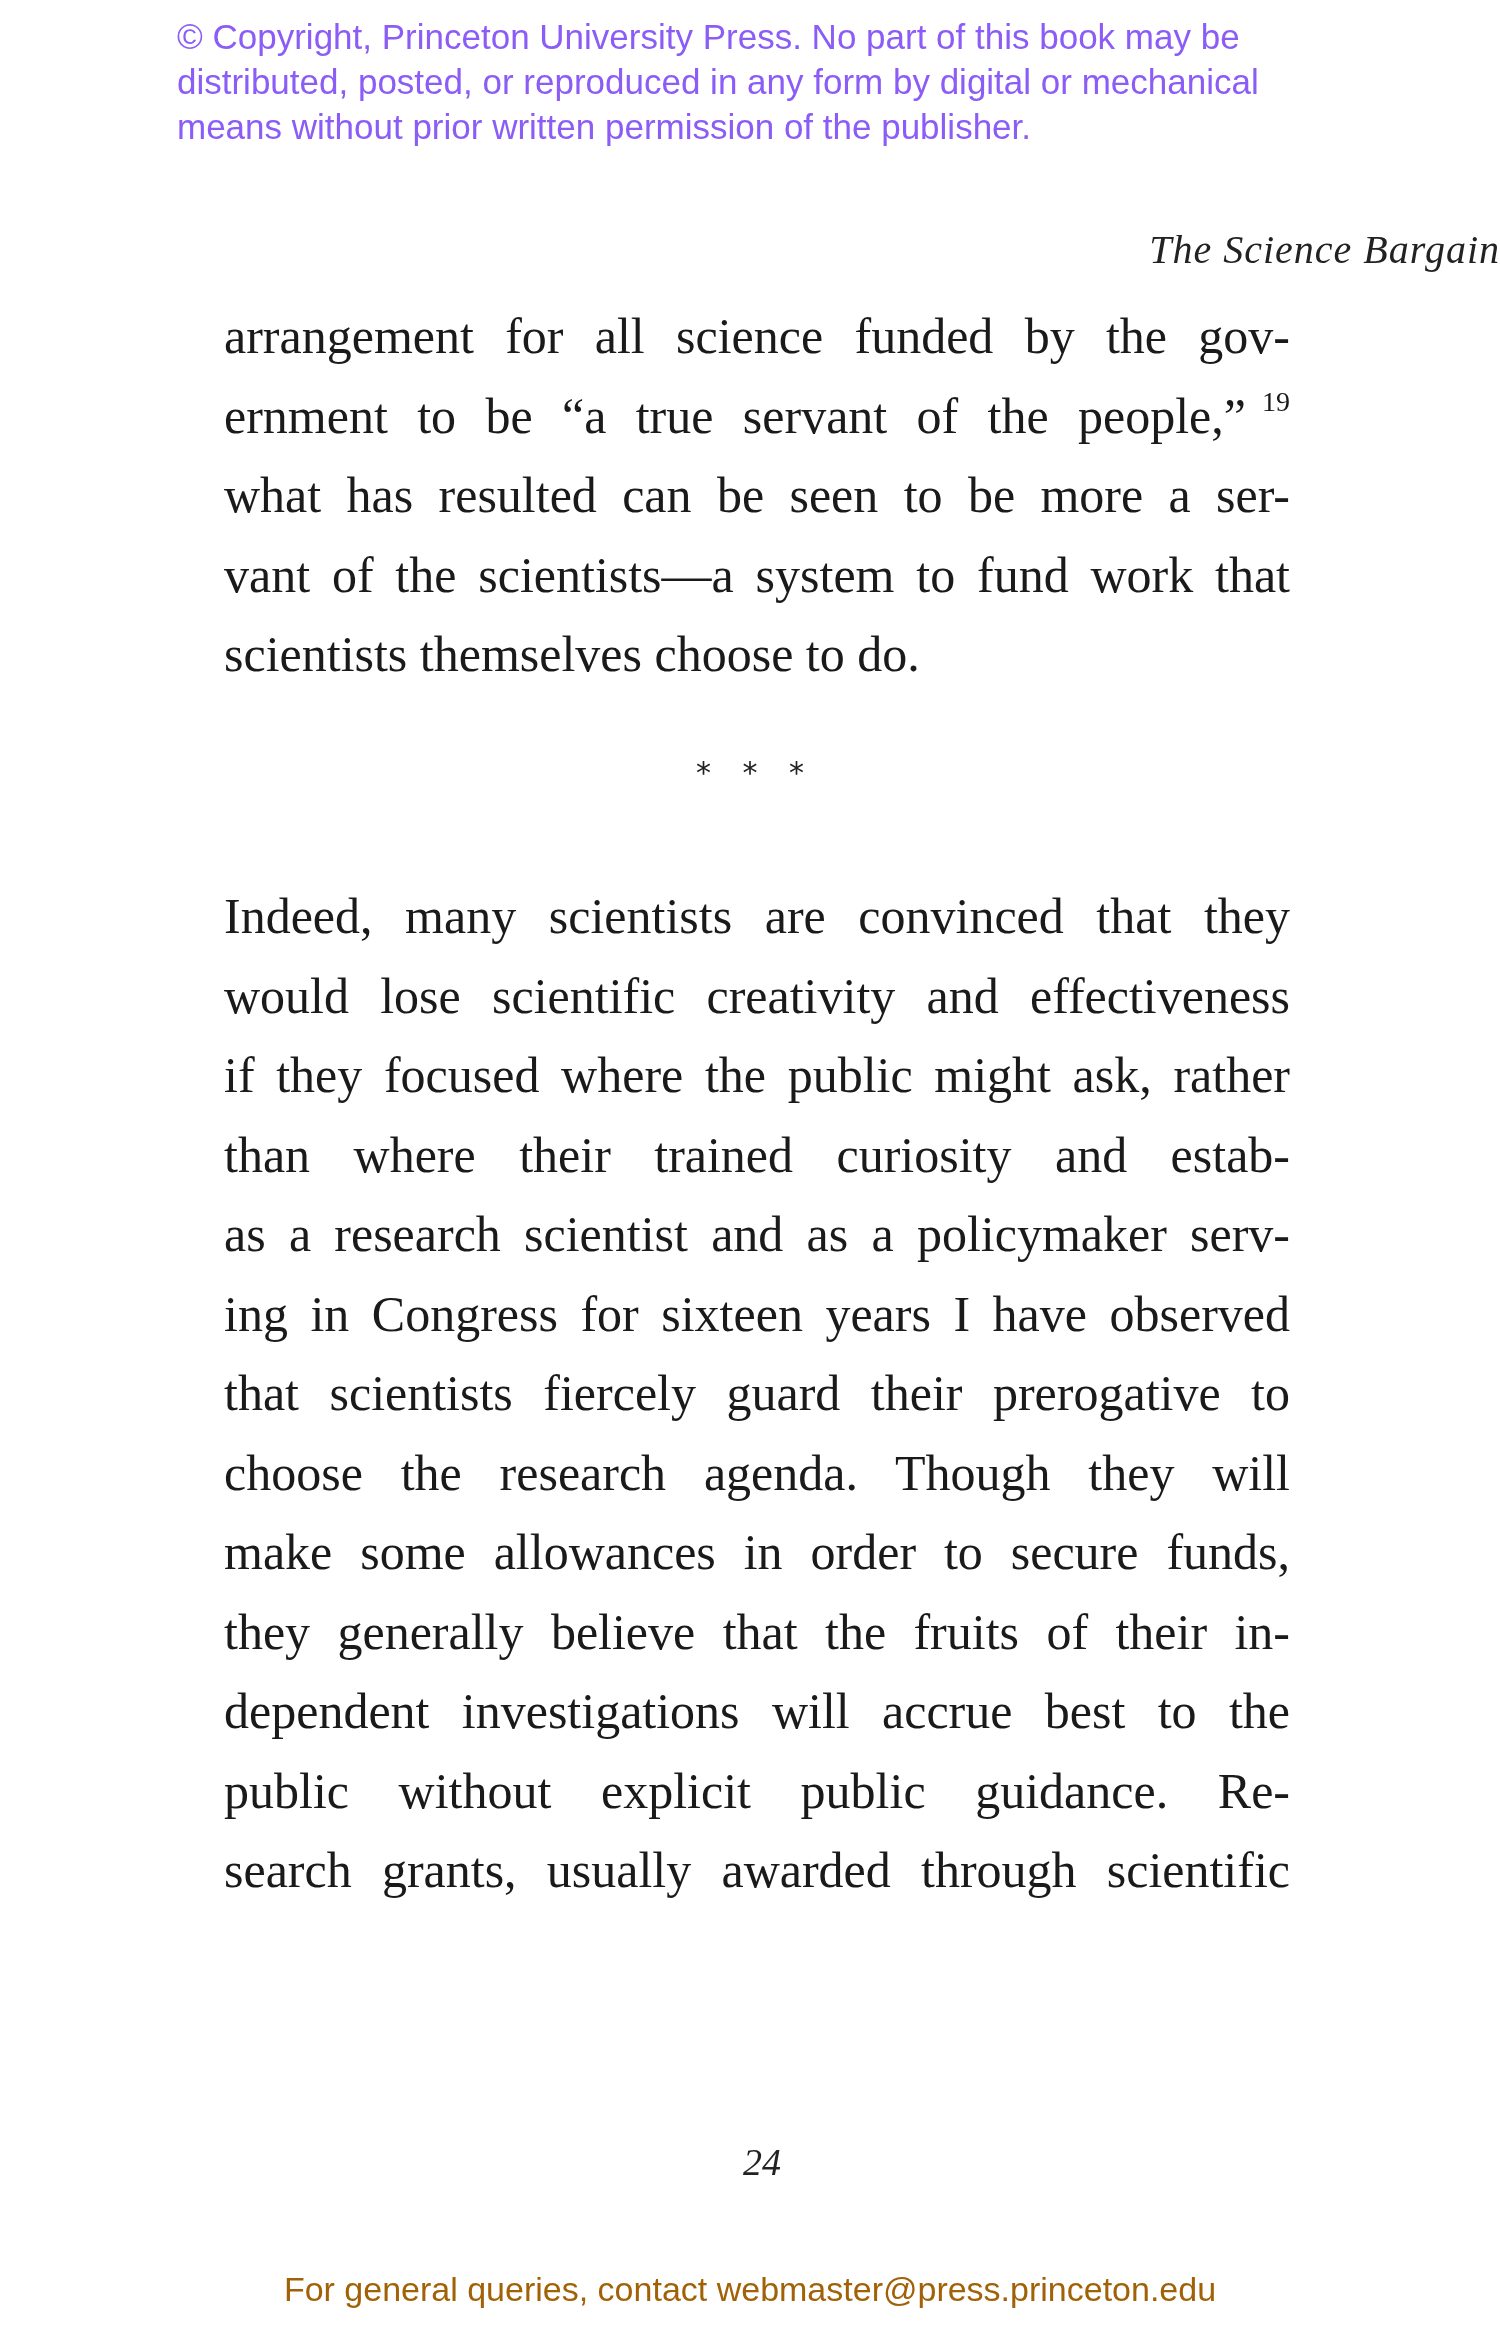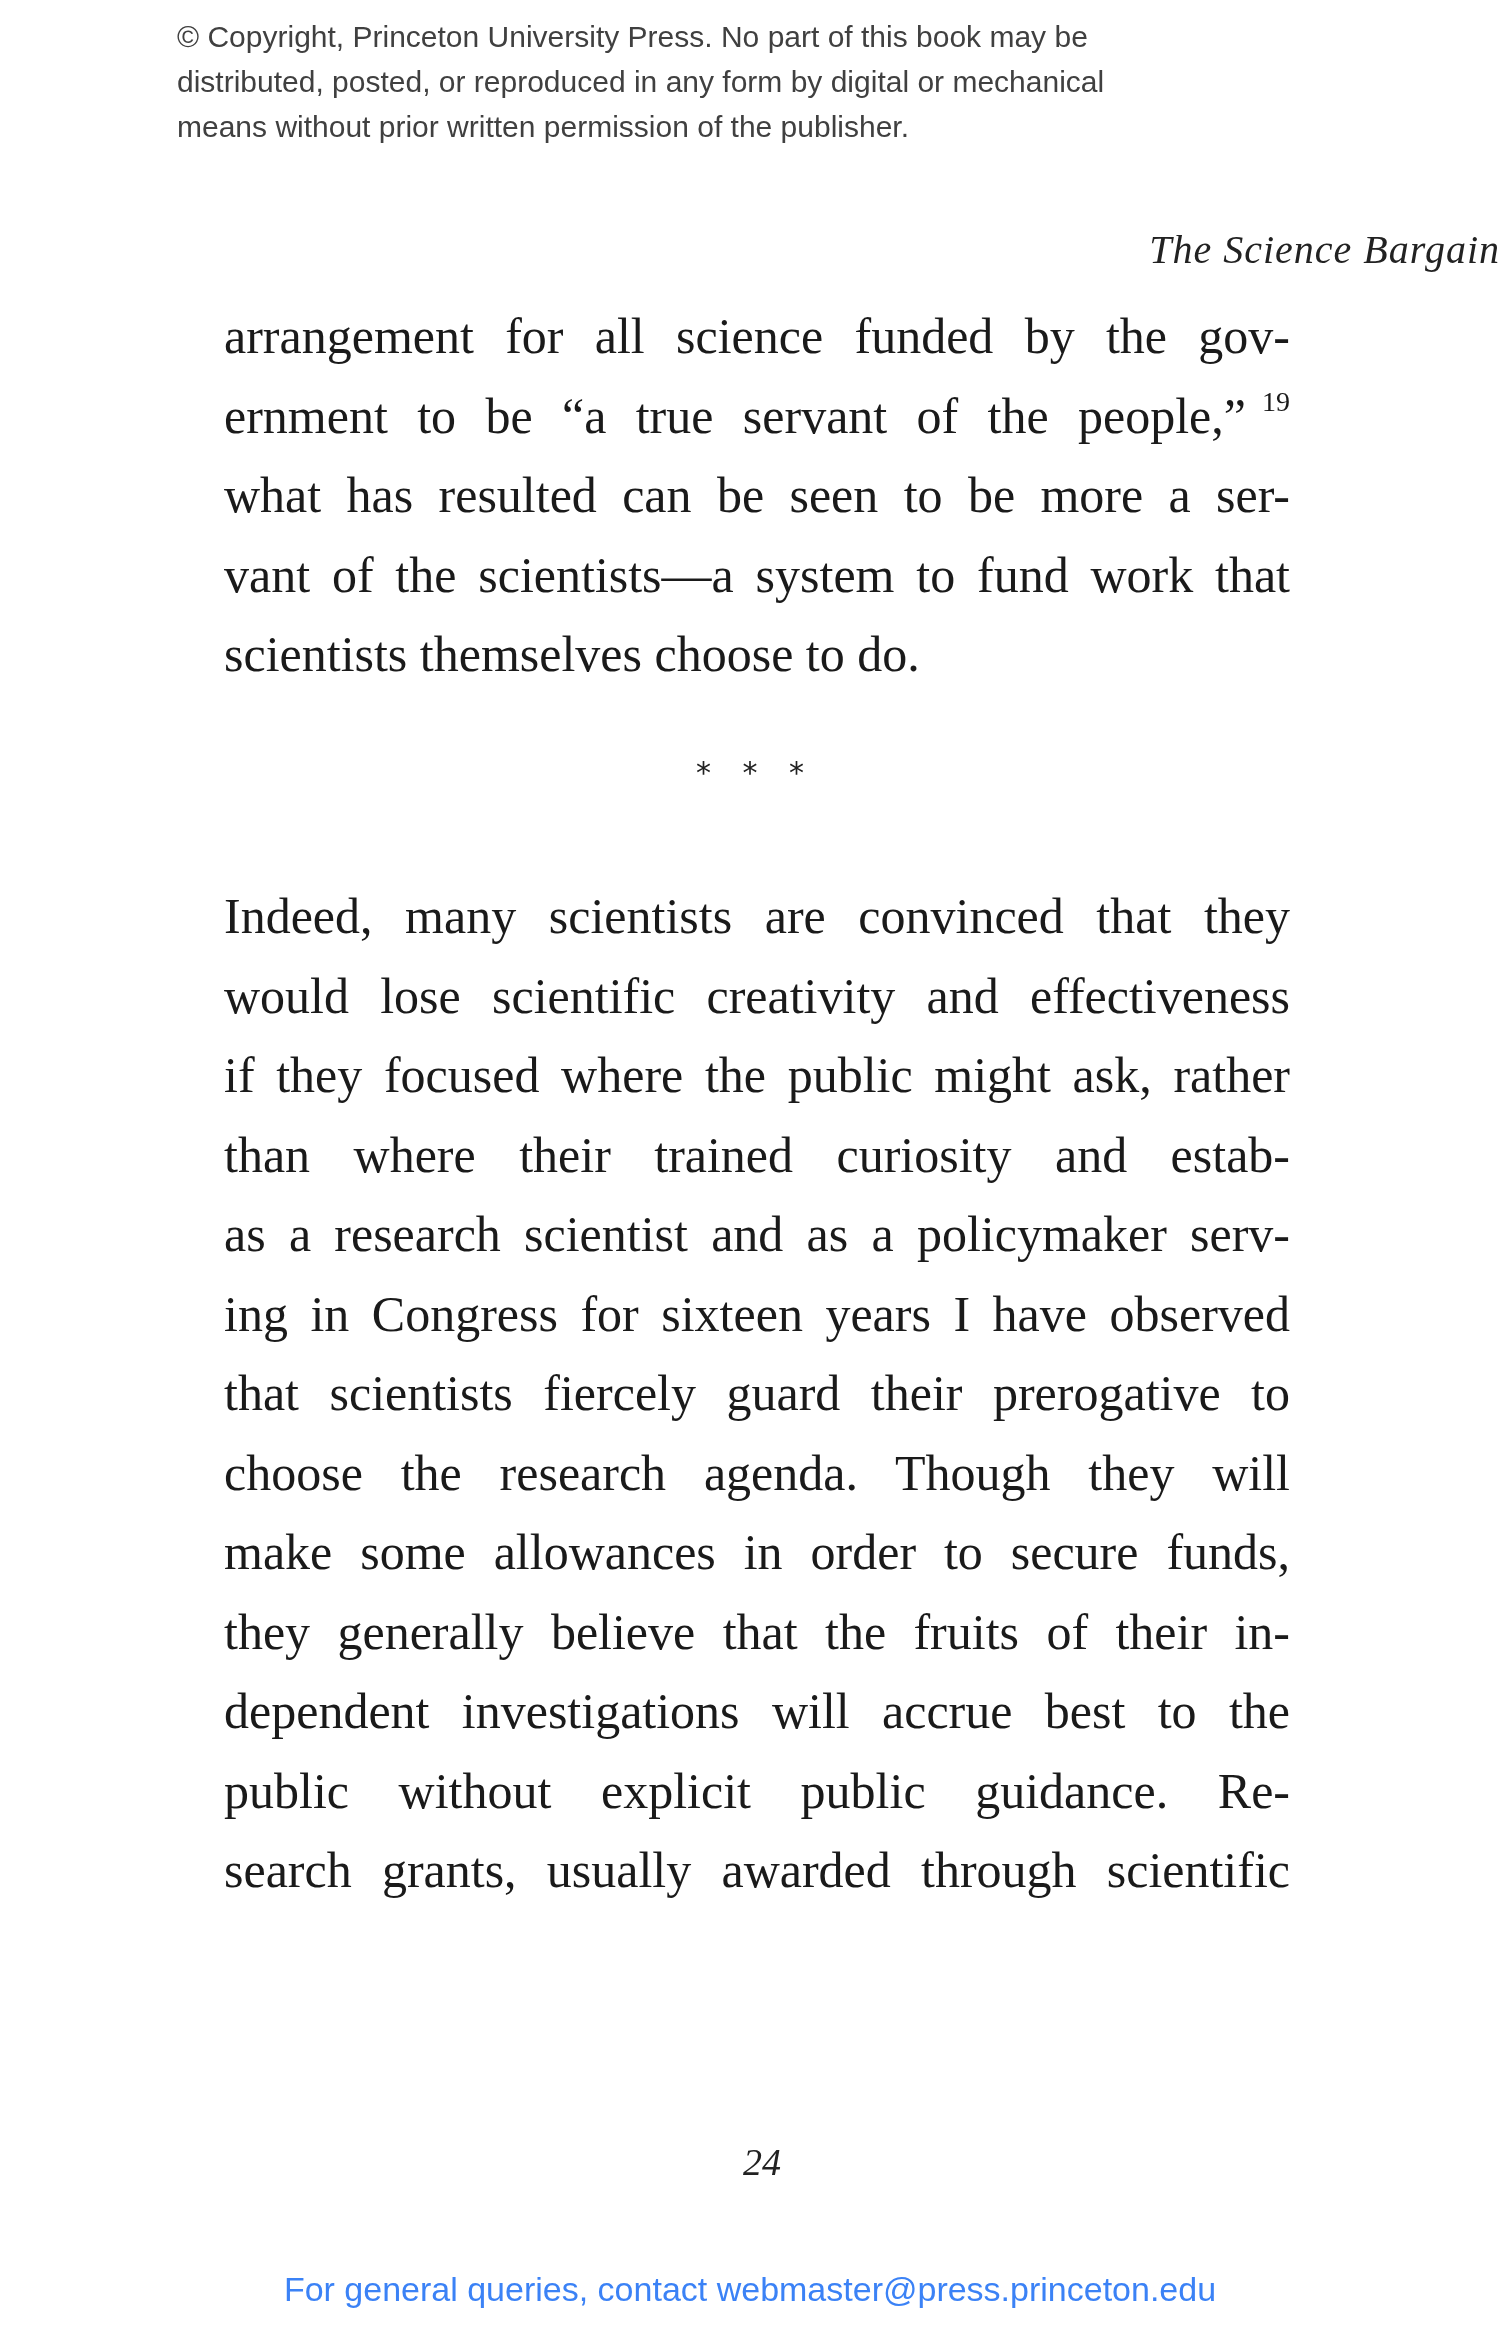--- a/index.html
+++ b/index.html
@@ -1,28 +1,28 @@
 <!DOCTYPE html>
 <html><head>
 <meta charset="utf-8">
 <style>
   html,body{margin:0;padding:0;background:#ffffff;}
   body{width:1500px;height:2333px;position:relative;overflow:hidden;color:#111;}
-  .copyright{position:absolute;left:177px;top:14px;width:1180px;font-family:"Liberation Sans",sans-serif;font-size:30px;line-height:45px;color:#404040;}
+  .copyright{position:absolute;left:177px;top:14px;width:1180px;font-family:"Liberation Sans",sans-serif;font-size:35px;line-height:45px;color:#8b5cf6;}
   .copyright div{white-space:nowrap;}
   .running-head{position:absolute;left:0;width:1500px;top:183px;text-align:right;font-family:"Liberation Serif",serif;font-style:italic;font-size:40px;color:#222;letter-spacing:1px;margin-top:43px;}
   .body-block{position:absolute;left:224px;width:1066px;font-family:"Liberation Serif",serif;font-size:50px;color:#1a1a1a;}
   .line{height:79.5px;line-height:79.5px;white-space:nowrap;text-align:justify;text-align-last:justify;}
   .line.last{text-align-last:left;}
   sup{font-size:28px;line-height:0;vertical-align:22px;margin-left:16px;}
   .para1{top:297px;}
   .para2{top:877px;}
   .section-break{position:absolute;left:0;width:1500px;top:755px;text-align:center;font-family:"DejaVu Sans",sans-serif;font-size:30px;color:#222;word-spacing:22px;}
   .page-number{position:absolute;left:12px;width:1500px;top:2140px;text-align:center;font-family:"Liberation Serif",serif;font-style:italic;font-size:38px;color:#222;}
-  .footer{position:absolute;left:0;width:1500px;top:2270px;text-align:center;font-family:"Liberation Sans",sans-serif;font-size:34px;color:#3b82f6;}
+  .footer{position:absolute;left:0;width:1500px;top:2270px;text-align:center;font-family:"Liberation Sans",sans-serif;font-size:34px;color:#a16207;}
 </style>
 </head>
 <body>
 
 <div class="copyright">
   <div>© Copyright, Princeton University Press. No part of this book may be</div>
   <div>distributed, posted, or reproduced in any form by digital or mechanical</div>
   <div>means without prior written permission of the publisher.</div>
 </div>
 

